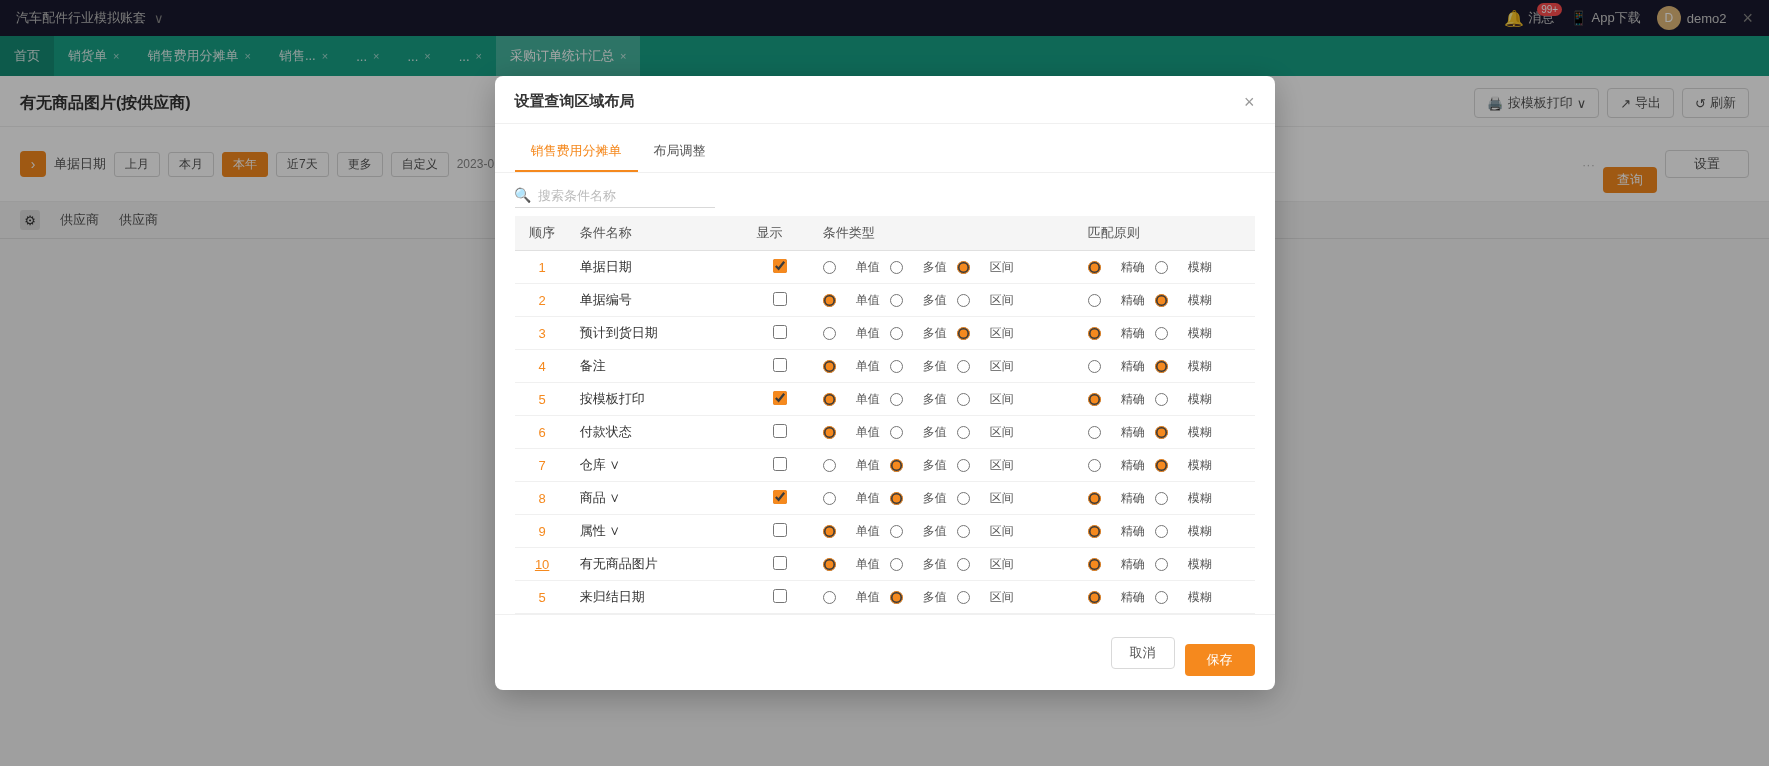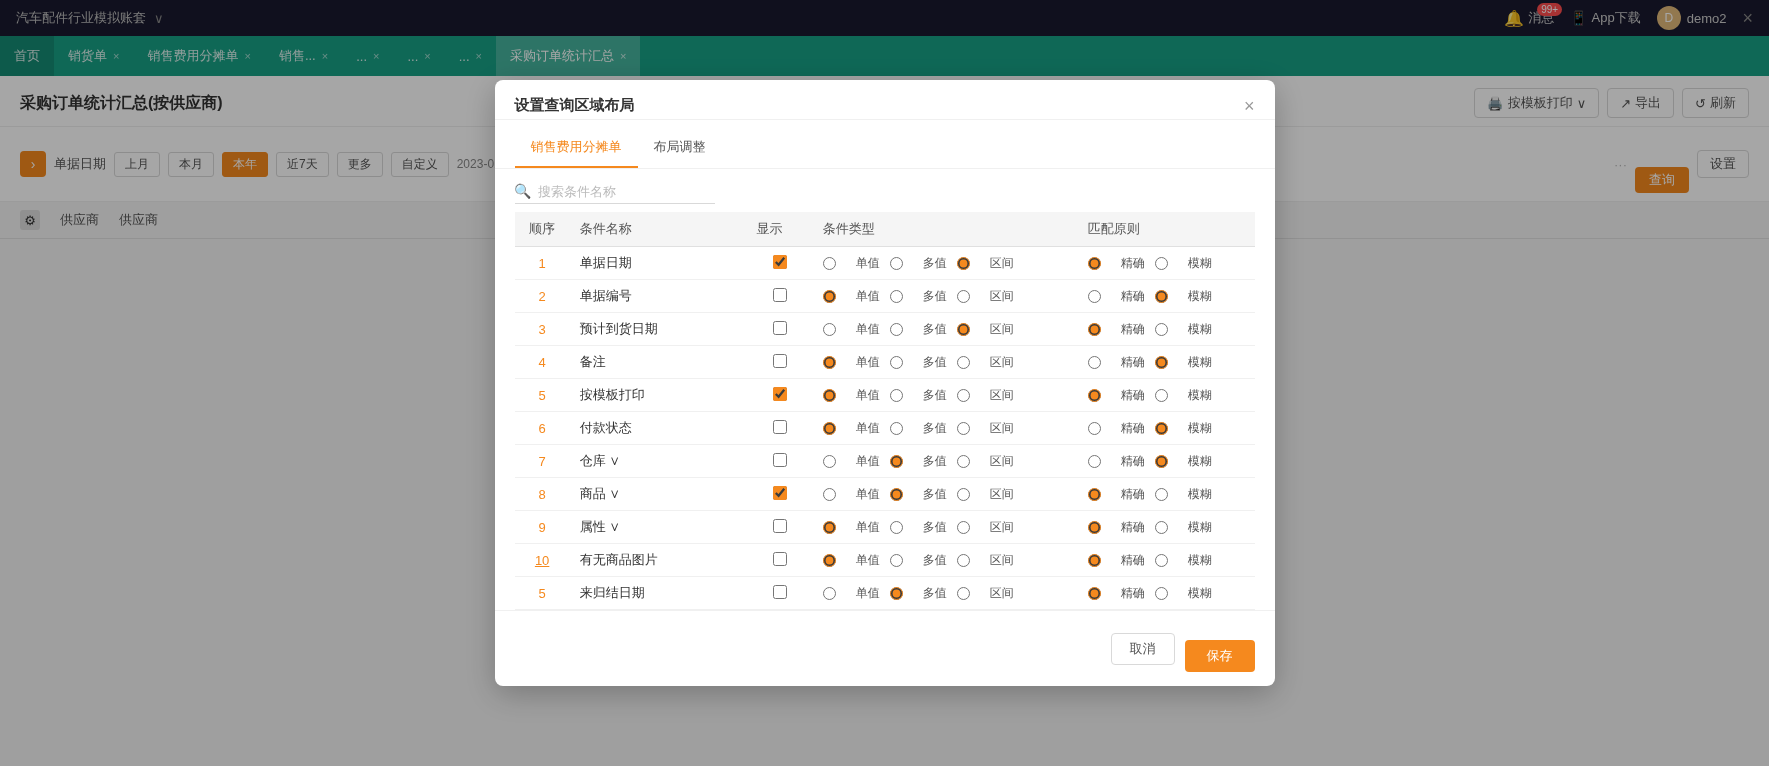--- a/index.html
+++ b/index.html
@@ -65,21 +65,21 @@
       align-items: center;
       gap: 8px;
       border-bottom: 1px solid #eee;
     }
     .filter-toggle { width: 26px; height: 26px; background: #f5891e; border-radius: 4px; display: flex; align-items: center; justify-content: center; color: white; cursor: pointer; font-size: 14px; }
     .filter-label { font-size: 13px; color: #555; }
     .filter-btn { padding: 3px 10px; border-radius: 3px; border: 1px solid #d9d9d9; background: white; cursor: pointer; font-size: 12px; color: #555; }
     .filter-btn.active { background: #f5891e; color: white; border-color: #f5891e; }
     .filter-date { font-size: 12px; color: #888; }
     .btn-query { background: #f5891e; border: none; color: white; padding: 4px 14px; border-radius: 4px; font-size: 13px; cursor: pointer; margin-top: 32px; }
-    .btn-set { border: 1px solid #d9d9d9; background: white; padding: 4px 12px; border-radius: 4px; font-size: 13px; cursor: pointer; color: #555; }
+    .btn-set { border: 1px solid #d9d9d9; background: white; padding: 4px 28px; border-radius: 4px; font-size: 13px; cursor: pointer; color: #555; }
 
     
     .table-header {
       background: #f5f5f5;
       padding: 8px 20px;
       display: flex;
       align-items: center;
       gap: 20px;
       border-bottom: 1px solid #e0e0e0;
     }
@@ -102,21 +102,21 @@
       width: 780px;
       max-height: 680px;
       box-shadow: 0 8px 32px rgba(0,0,0,0.25);
       display: flex;
       flex-direction: column;
     }
     .dialog-header {
       display: flex;
       align-items: center;
       justify-content: space-between;
-      padding: 16px 20px 4px 20px;
+      padding: 16px 20px 12px 20px;
       border-bottom: 1px solid #f0f0f0;
     }
     .dialog-title { font-size: 15px; font-weight: bold; color: #333; }
     .dialog-close { cursor: pointer; color: #999; font-size: 18px; line-height: 1; }
 
     
     .dialog-tabs {
       display: flex;
       padding: 12px 20px 0 20px;
       border-bottom: 1px solid #f0f0f0;
@@ -280,21 +280,21 @@
   </div>
   <div class="tab-item active">
     <span>采购订单统计汇总</span>
     <span class="close-x">×</span>
   </div>
 </div>
 
 <div style="background:white;">
 
   <div class="page-header">
-    <div class="page-title">采购订单统计汇总(按供应商)</div>
+    <div class="page-title">有无商品图片(按供应商)</div>
     <div class="page-actions">
       <button class="btn-outline">
         <span>🖨️</span>
         <span>按模板打印</span>
         <span>∨</span>
       </button>
       <button class="btn-outline">
         <span>↗</span>
         <span>导出</span>
       </button>

